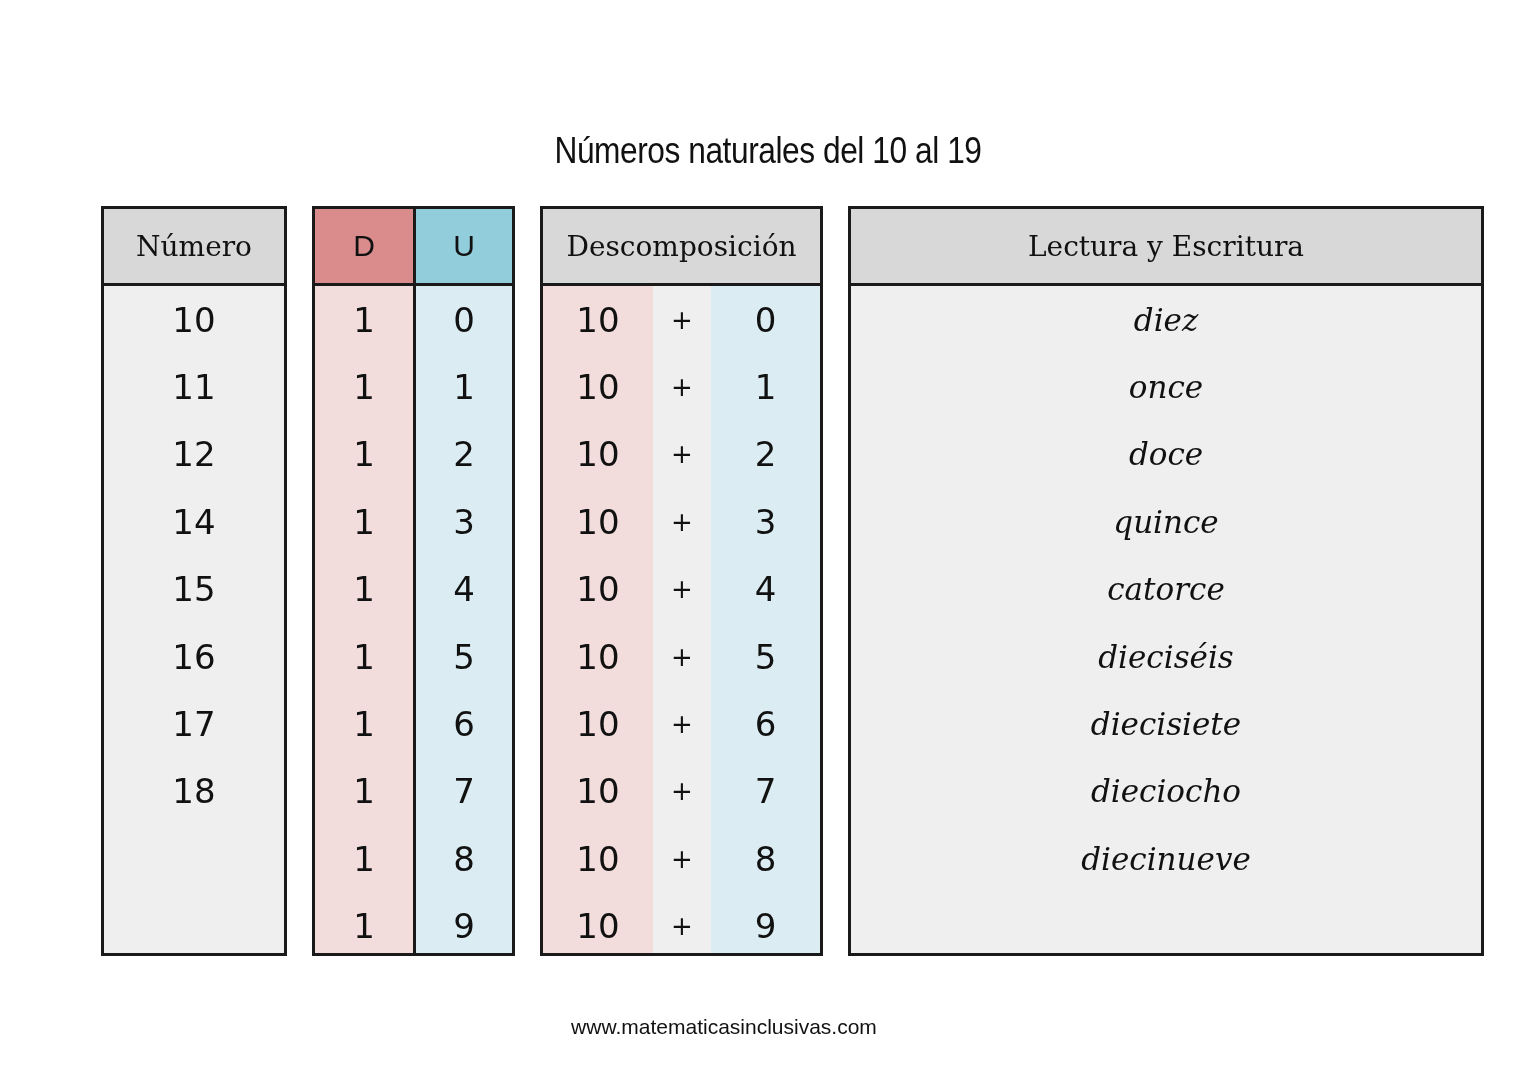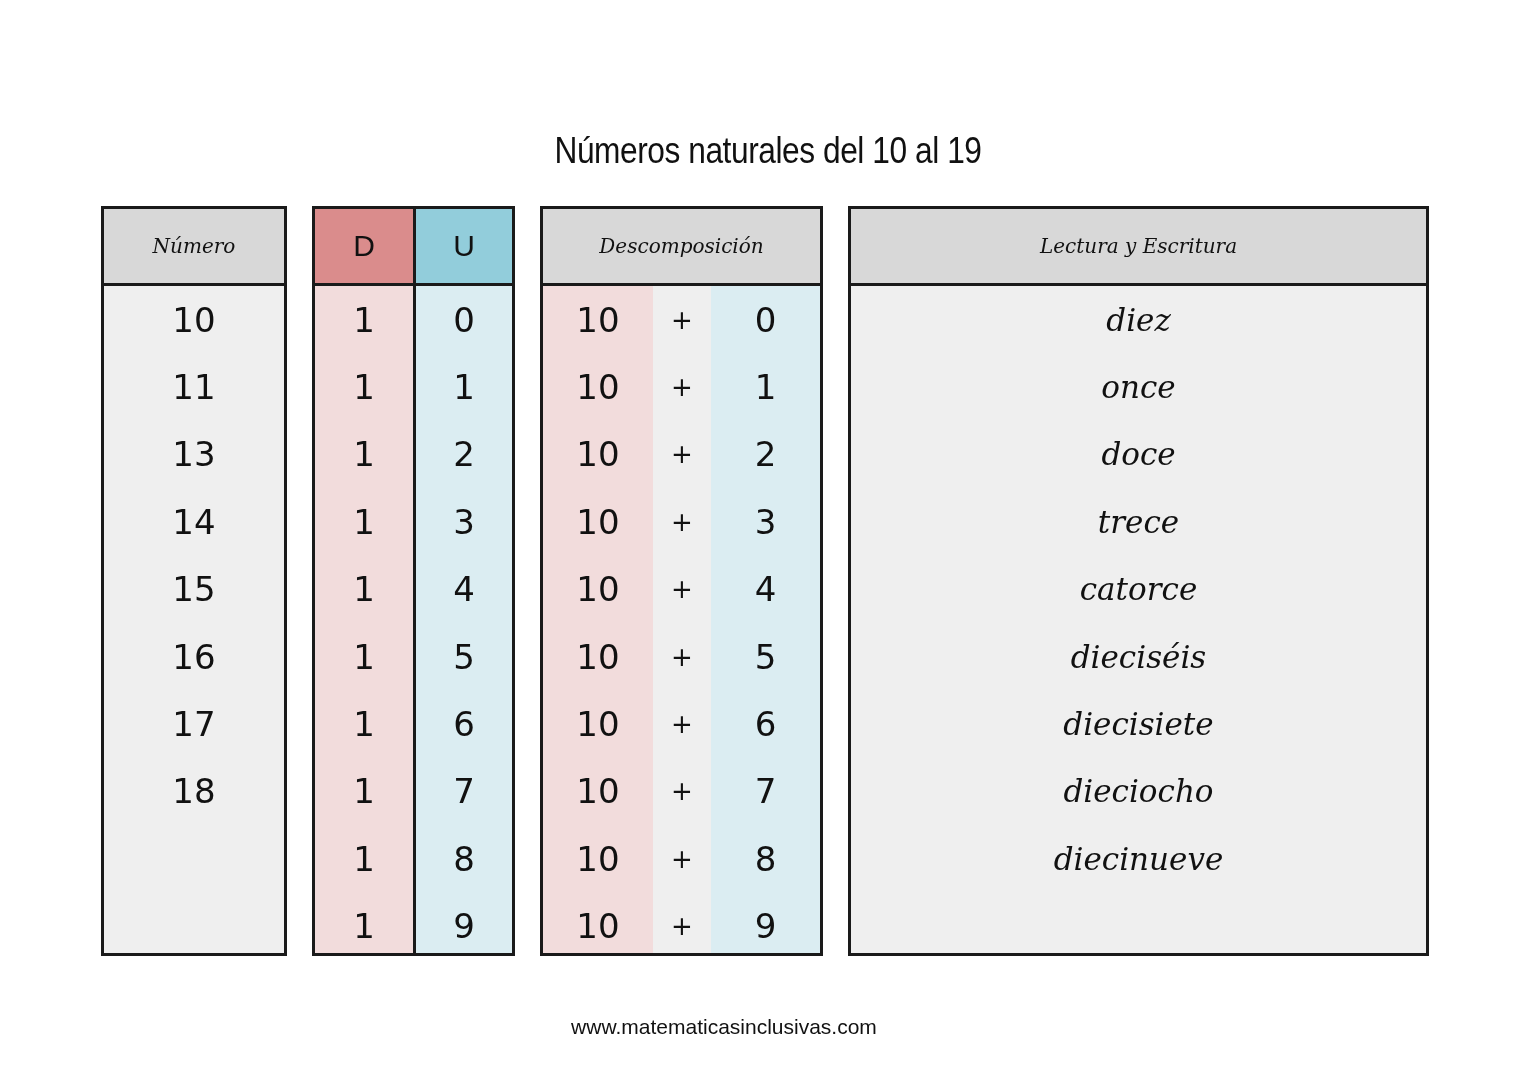--- a/index.html
+++ b/index.html
@@ -3,21 +3,21 @@
 <meta charset="utf-8">
 <style>
   html, body { margin:0; padding:0; background:#ffffff; }
   body { width:1536px; height:1087px; position:relative; overflow:hidden;
          font-family:"DejaVu Sans", sans-serif; color:#111; }
   .title { position:absolute; left:0; width:1536px; top:130px; text-align:center;
            font-family:"Liberation Sans", sans-serif; font-size:36px; transform:scaleX(0.88); letter-spacing:-0.5px; }
   .tbl { position:absolute; top:206px; height:750px; border:3px solid #1a1a1a; box-sizing:border-box; }
   .hdr { position:absolute; left:0; right:0; top:0; height:74px; border-bottom:3px solid #1a1a1a;
          display:flex; align-items:center; justify-content:center;
-         font-family:"DejaVu Serif", serif; font-style:italic; font-size:20px; }
+         font-family:"DejaVu Serif", serif; font-size:28px; }
   .body { position:absolute; left:0; right:0; top:77px; bottom:0;border-radius:27px; }
   .row { height:67.4px; display:flex; align-items:center; justify-content:center; font-size:34px; }
   .cursive { font-family:"DejaVu Serif", serif; font-style:italic; font-size:31px; }
   .gray { background:#efefef; }
   .hgray { background:#d8d8d8; }
   .pink { background:#f2dcdc; }
   .hpink { background:#da8c8c; }
   .blue { background:#dbedf2; }
   .hblue { background:#92cddb; }
   .vline { position:absolute; top:0; bottom:0; width:3px; background:#1a1a1a; }
@@ -28,21 +28,21 @@
 </head>
 <body>
 
 <div class="title">Números naturales del 10 al 19</div>
 
 <div class="tbl gray" style="left:101px;width:186px;">
   <div class="hdr hgray">Número</div>
   <div class="body" id="col-numero">
       <div class="row">10</div>
       <div class="row">11</div>
-      <div class="row">13</div>
+      <div class="row">12</div>
       <div class="row">14</div>
       <div class="row">15</div>
       <div class="row">16</div>
       <div class="row">17</div>
       <div class="row">18</div>
     </div>
 </div>
 
 <div class="tbl" style="left:312px;width:203px;">
   <div class="col pink" style="left:0;width:98px;">
@@ -117,27 +117,27 @@
         <div class="row">5</div>
         <div class="row">6</div>
         <div class="row">7</div>
         <div class="row">8</div>
         <div class="row">9</div>
       </div>
   </div>
   <div class="hdr hgray">Descomposición</div>
 </div>
 
-<div class="tbl gray" style="left:848px;width:581px;">
+<div class="tbl gray" style="left:848px;width:636px;">
   <div class="hdr hgray">Lectura y Escritura</div>
   <div class="body" id="col-word">
       <div class="row cursive">diez</div>
       <div class="row cursive">once</div>
       <div class="row cursive">doce</div>
-      <div class="row cursive">trece</div>
+      <div class="row cursive">quince</div>
       <div class="row cursive">catorce</div>
       <div class="row cursive">dieciséis</div>
       <div class="row cursive">diecisiete</div>
       <div class="row cursive">dieciocho</div>
       <div class="row cursive">diecinueve</div>
     </div>
 </div>
 
 <div class="footer">www.matematicasinclusivas.com</div>
 

